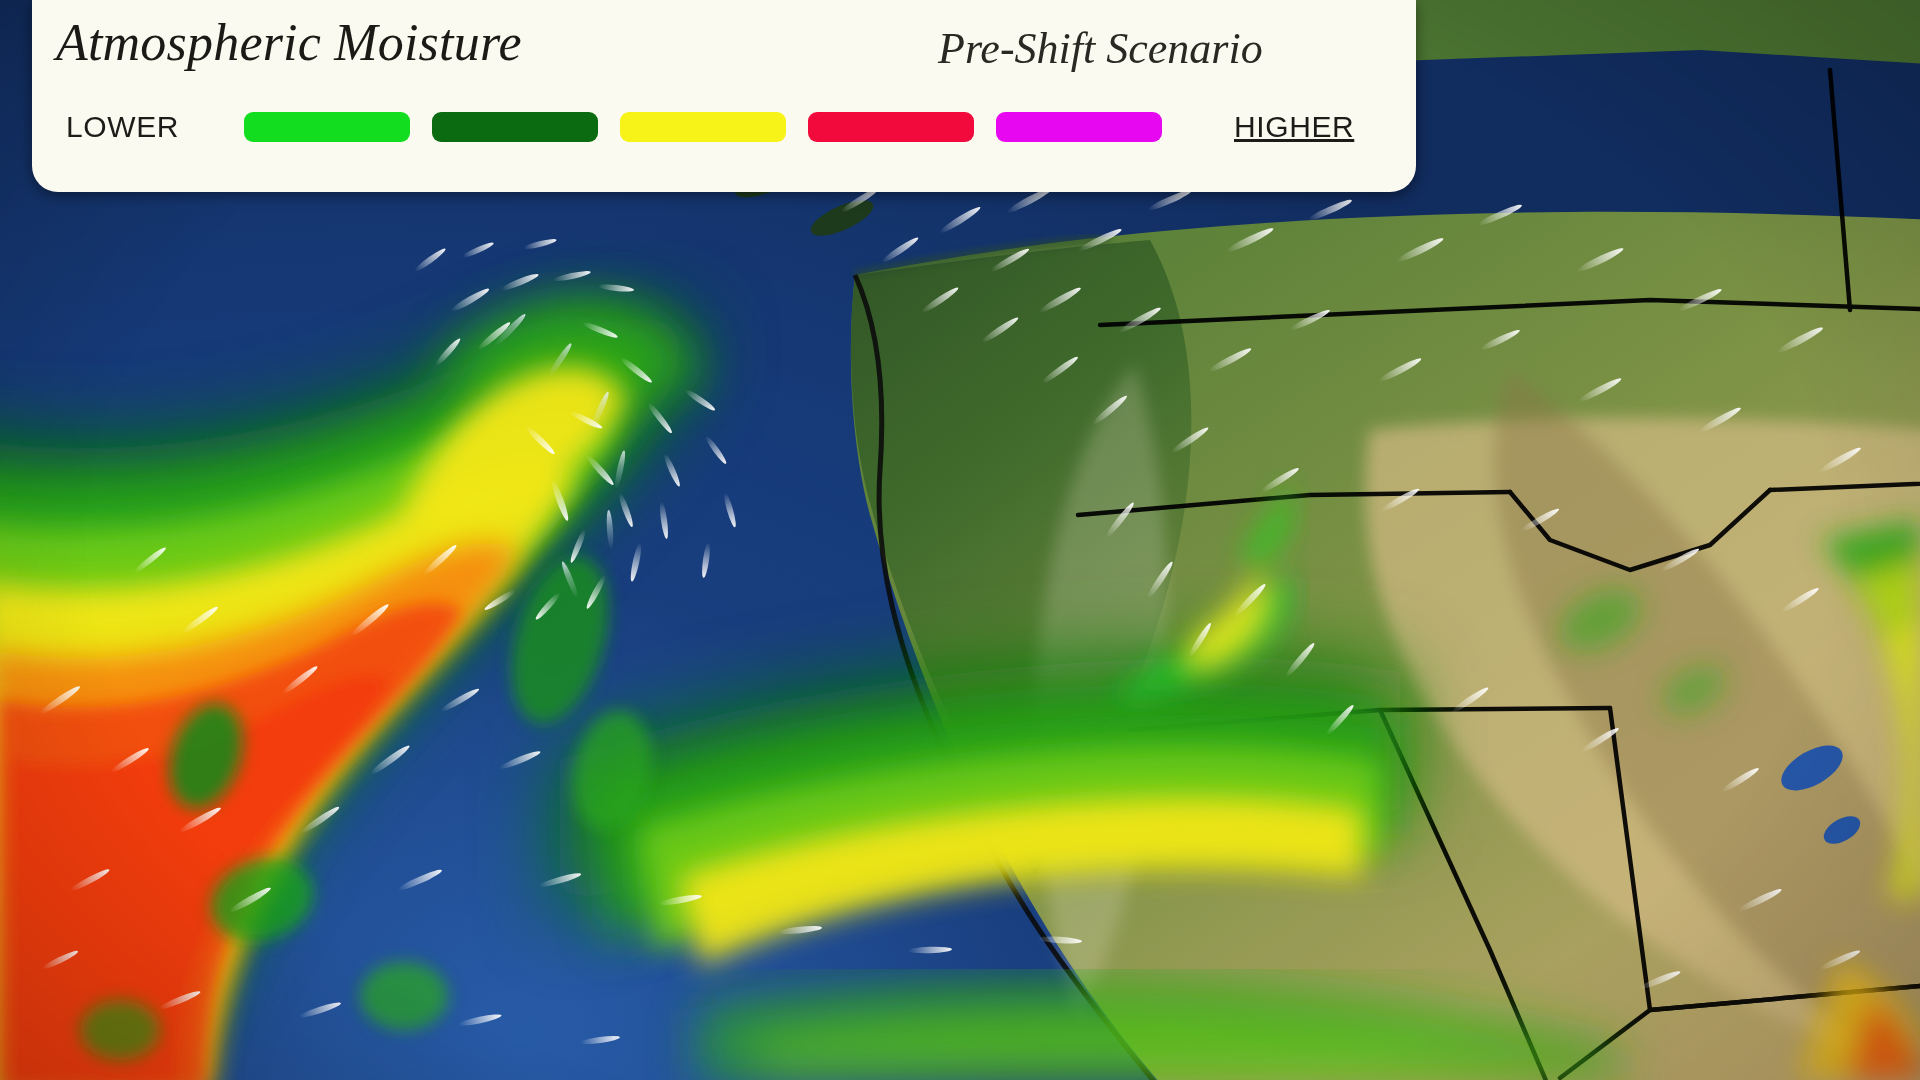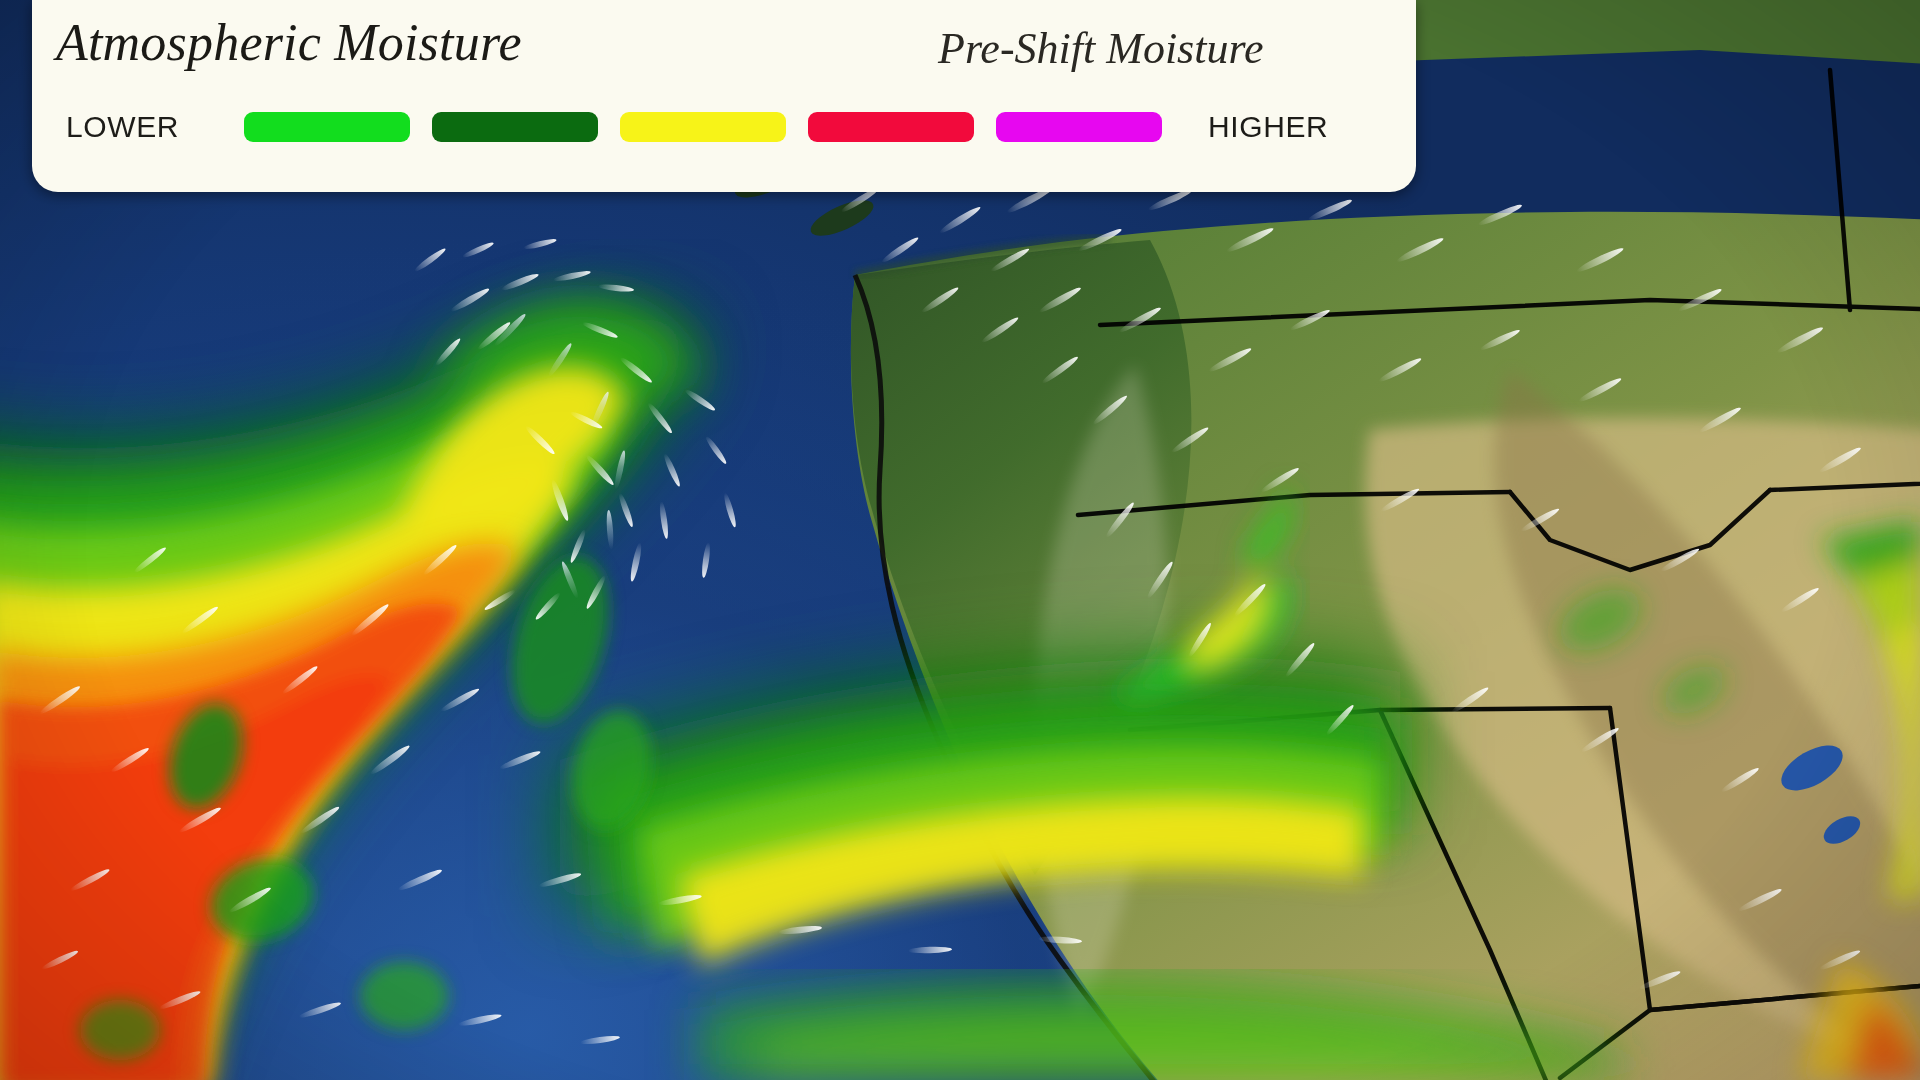--- a/index.html
+++ b/index.html
@@ -147,21 +147,21 @@
   }
   .legend-label {
     font-family: "Liberation Sans", sans-serif;
     font-size: 30px;
     letter-spacing: .6px;
     color: #1d1c18;
     line-height: 42px;
     white-space: nowrap;
   }
   .legend-label.low { width: 178px; }
-  .legend-label.high { margin-left: 46px; }
+  .legend-label.high { margin-left: 72px; text-decoration: underline; }
   .swatches {
     display: flex;
     align-items: center;
     gap: 22px;
   }
   .swatch {
     width: 166px;
     height: 30px;
     border-radius: 9px;
   }
@@ -710,21 +710,21 @@
         <ellipse cx="1200" cy="640" rx="20" ry="3" transform="rotate(-58 1200 640)"></ellipse>
       </g>
     </svg>
   </div>
 
   <div class="vignette"></div>
 
   <div class="panel" style="background: rgb(251, 250, 240);">
     <div class="panel-titles">
       <div class="title-main">Atmospheric Moisture</div>
-      <div class="title-sub">Pre-Shift Moisture</div>
+      <div class="title-sub">Pre-Shift Scenario</div>
     </div>
 
     <div class="legend">
       <div class="legend-label low">LOWER</div>
 
       <div class="swatches">
         <div class="swatch" style="background: rgb(18, 221, 30);"></div>
         <div class="swatch" style="background: rgb(11, 107, 16);"></div>
         <div class="swatch" style="background: rgb(247, 243, 24);"></div>
         <div class="swatch" style="background: rgb(242, 10, 60);"></div>

